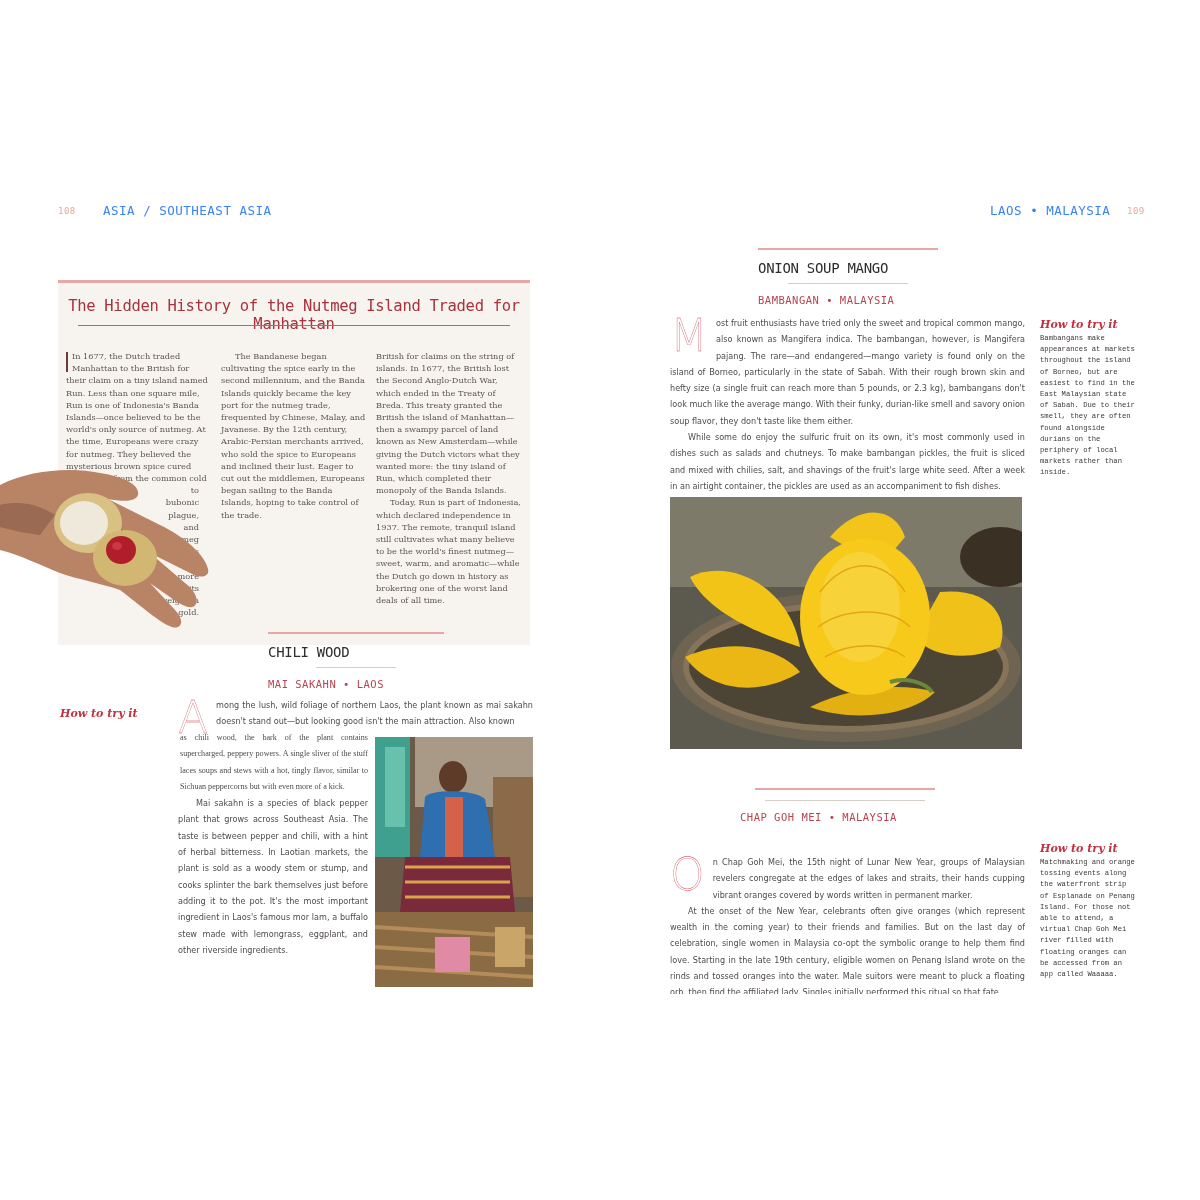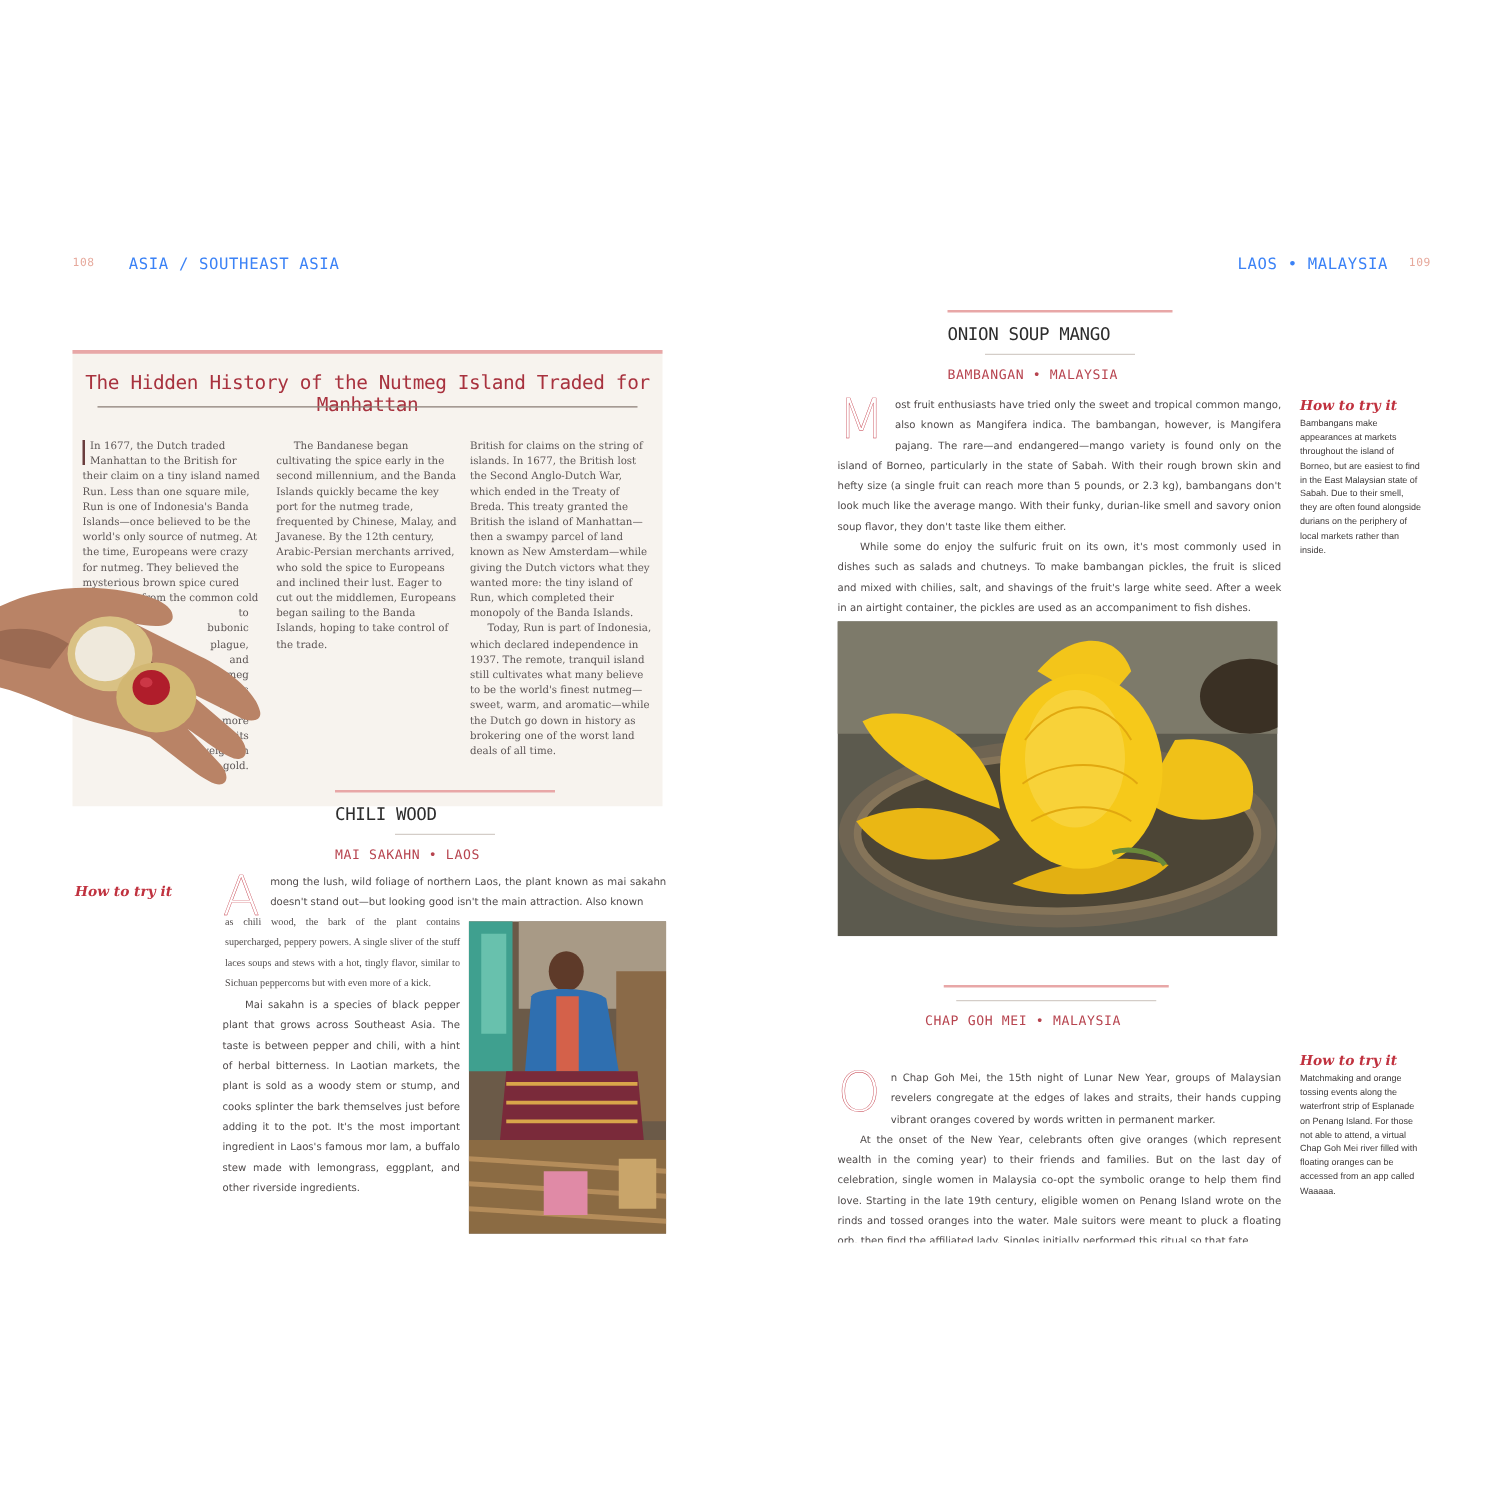--- a/index.html
+++ b/index.html
@@ -33,21 +33,21 @@
   .article-head .mid-rule { height: 1px; background: #d4cdc8; margin: 7px auto 10px; }
   .article-head .subtitle { font-family: "DejaVu Sans Mono", monospace; font-size: 10.5px; color: #b7444f; letter-spacing: 0.5px; }
 
   .body-text { position: absolute; font-family: "DejaVu Sans", sans-serif; font-size: 8.1px; line-height: 16.3px; color: #4f4a4a; text-align: justify; }
   .body-text p { text-indent: 18px; }
   .body-text p.first { text-indent: 0; }
   .drop-cap { float: left; font-family: "DejaVu Sans", sans-serif; font-weight: 200; font-size: 44px; line-height: 38px; color: #c0323f; margin: 2px 8px 0 0; -webkit-text-stroke: 0.3px #c0323f; color: transparent; }
 
   .tip { position: absolute; width: 98px; }
   .tip .tip-title { font-family: "DejaVu Serif", serif; font-style: italic; font-weight: bold; font-size: 11px; color: #c0323f; margin-bottom: 2px; }
-  .tip .tip-text { font-family: Liberation Sans, sans-serif; font-size: 7.2px; line-height: 11.2px; color: #3d3838; }
+  .tip .tip-text { font-family: Liberation Mono, monospace; font-size: 7.2px; line-height: 11.2px; color: #3d3838; }
 
   .photo { position: absolute; overflow: hidden; }
 </style>
 </head>
 <body>
 
 <span class="running-head folio" style="left:58px; top:206px;">108</span>
 <span class="running-head section-label" style="left:103px;">ASIA / SOUTHEAST ASIA</span>
 
 <div class="sidebar-box">

